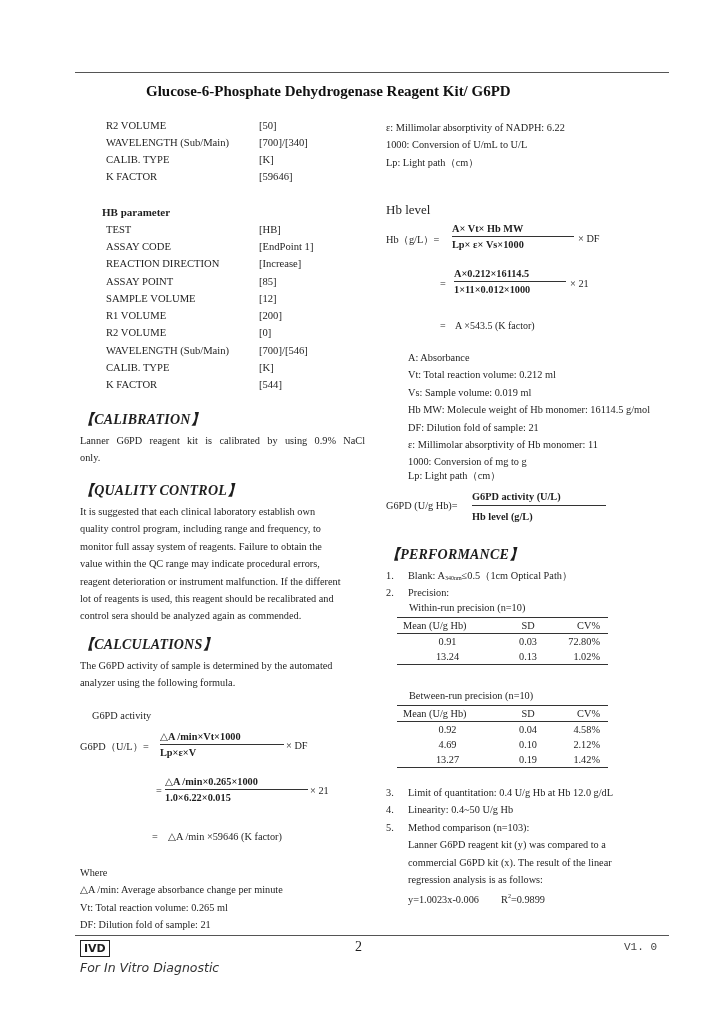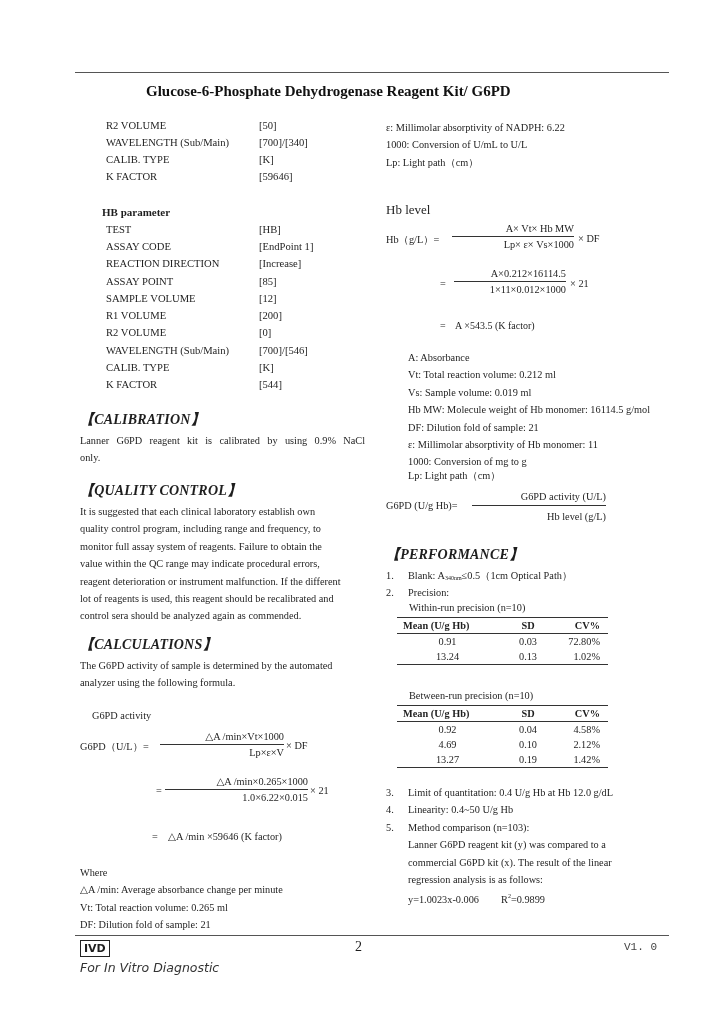--- a/index.html
+++ b/index.html
@@ -15,25 +15,25 @@
 
   .param-row { position: absolute; left: 106px; font-size: 10.6px; white-space: nowrap; }
   .param-row .k { display: inline-block; width: 153px; }
   .param-row .v { display: inline-block; }
 
   .sub-head { position: absolute; left: 102px; font-size: 11px; font-weight: bold; }
 
   .sec-head { position: absolute; font-size: 14px; font-weight: bold; letter-spacing: 0.2px; white-space: nowrap; font-style: italic; }
   .para { position: absolute; font-size: 10.3px; line-height: 17.4px; }
 
-  .frac { position: absolute; text-align: right; font-size: 10.3px; }
+  .frac { position: absolute; text-align: left; font-size: 10.3px; font-weight: bold; }
   .frac .bar { border-top: 1px solid #333; margin: 2px 0; }
 
   .table { position: absolute; border-collapse: collapse; font-size: 10.3px; }
-  .table th { font-weight: bold; border-top: 1.4px solid #333; border-bottom: 1px solid #333; padding: 0 0; height: 15px; }
+  .table th { font-weight: normal; border-top: 1.4px solid #333; border-bottom: 1px solid #333; padding: 0 0; height: 15px; }
   .table td { padding: 0; height: 15px; text-align: center; }
   .table tr.last td { border-bottom: 1.4px solid #333; }
 
   .hr-bottom { position: absolute; left: 75px; top: 935px; width: 594px; height: 0; border-top: 1.5px solid #555; }
   .ivd { position: absolute; left: 80px; top: 940px; border: 1.5px solid #222; font-family: "DejaVu Sans", sans-serif; font-weight: bold; font-size: 11px; padding: 0 3px; line-height: 15px; }
   .ivd-text { position: absolute; left: 80px; top: 960px; font-family: "DejaVu Sans", sans-serif; font-style: italic; font-size: 12.5px; color: #333; }
   .page-num { position: absolute; left: 355px; top: 939px; font-size: 14px; }
   .version { position: absolute; left: 624px; top: 941px; font-family: "Liberation Mono", monospace; font-size: 11px; color: #444; }
   sub { font-size: 6px; vertical-align: -1px; }
   sup { font-size: 6px; vertical-align: 5px; }

